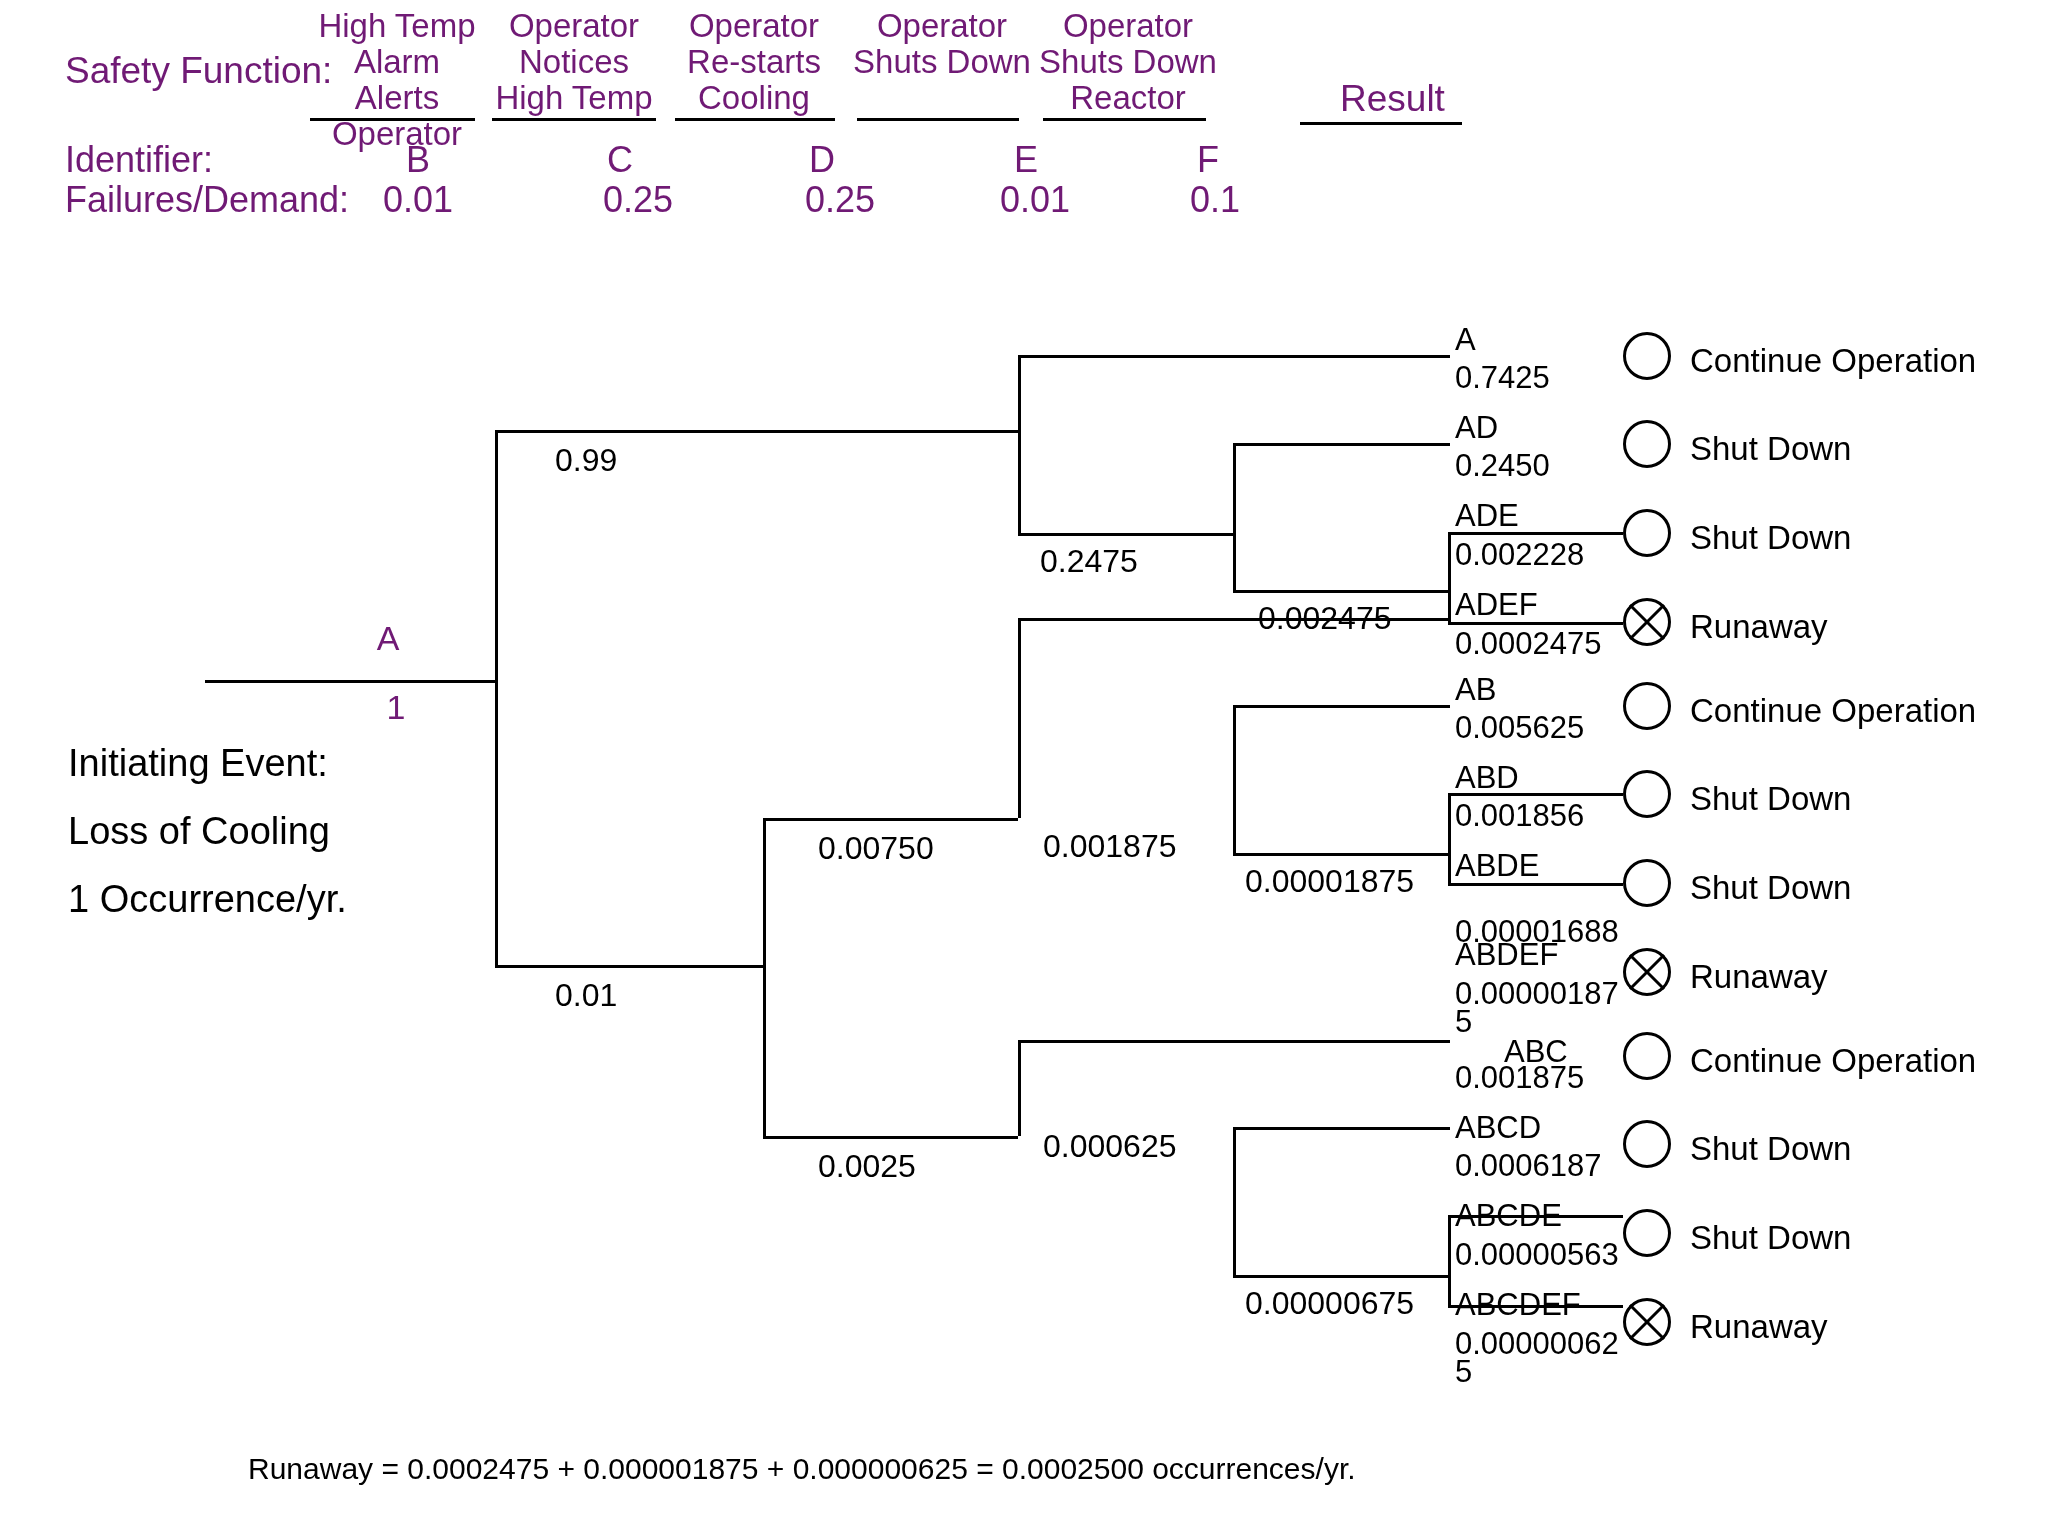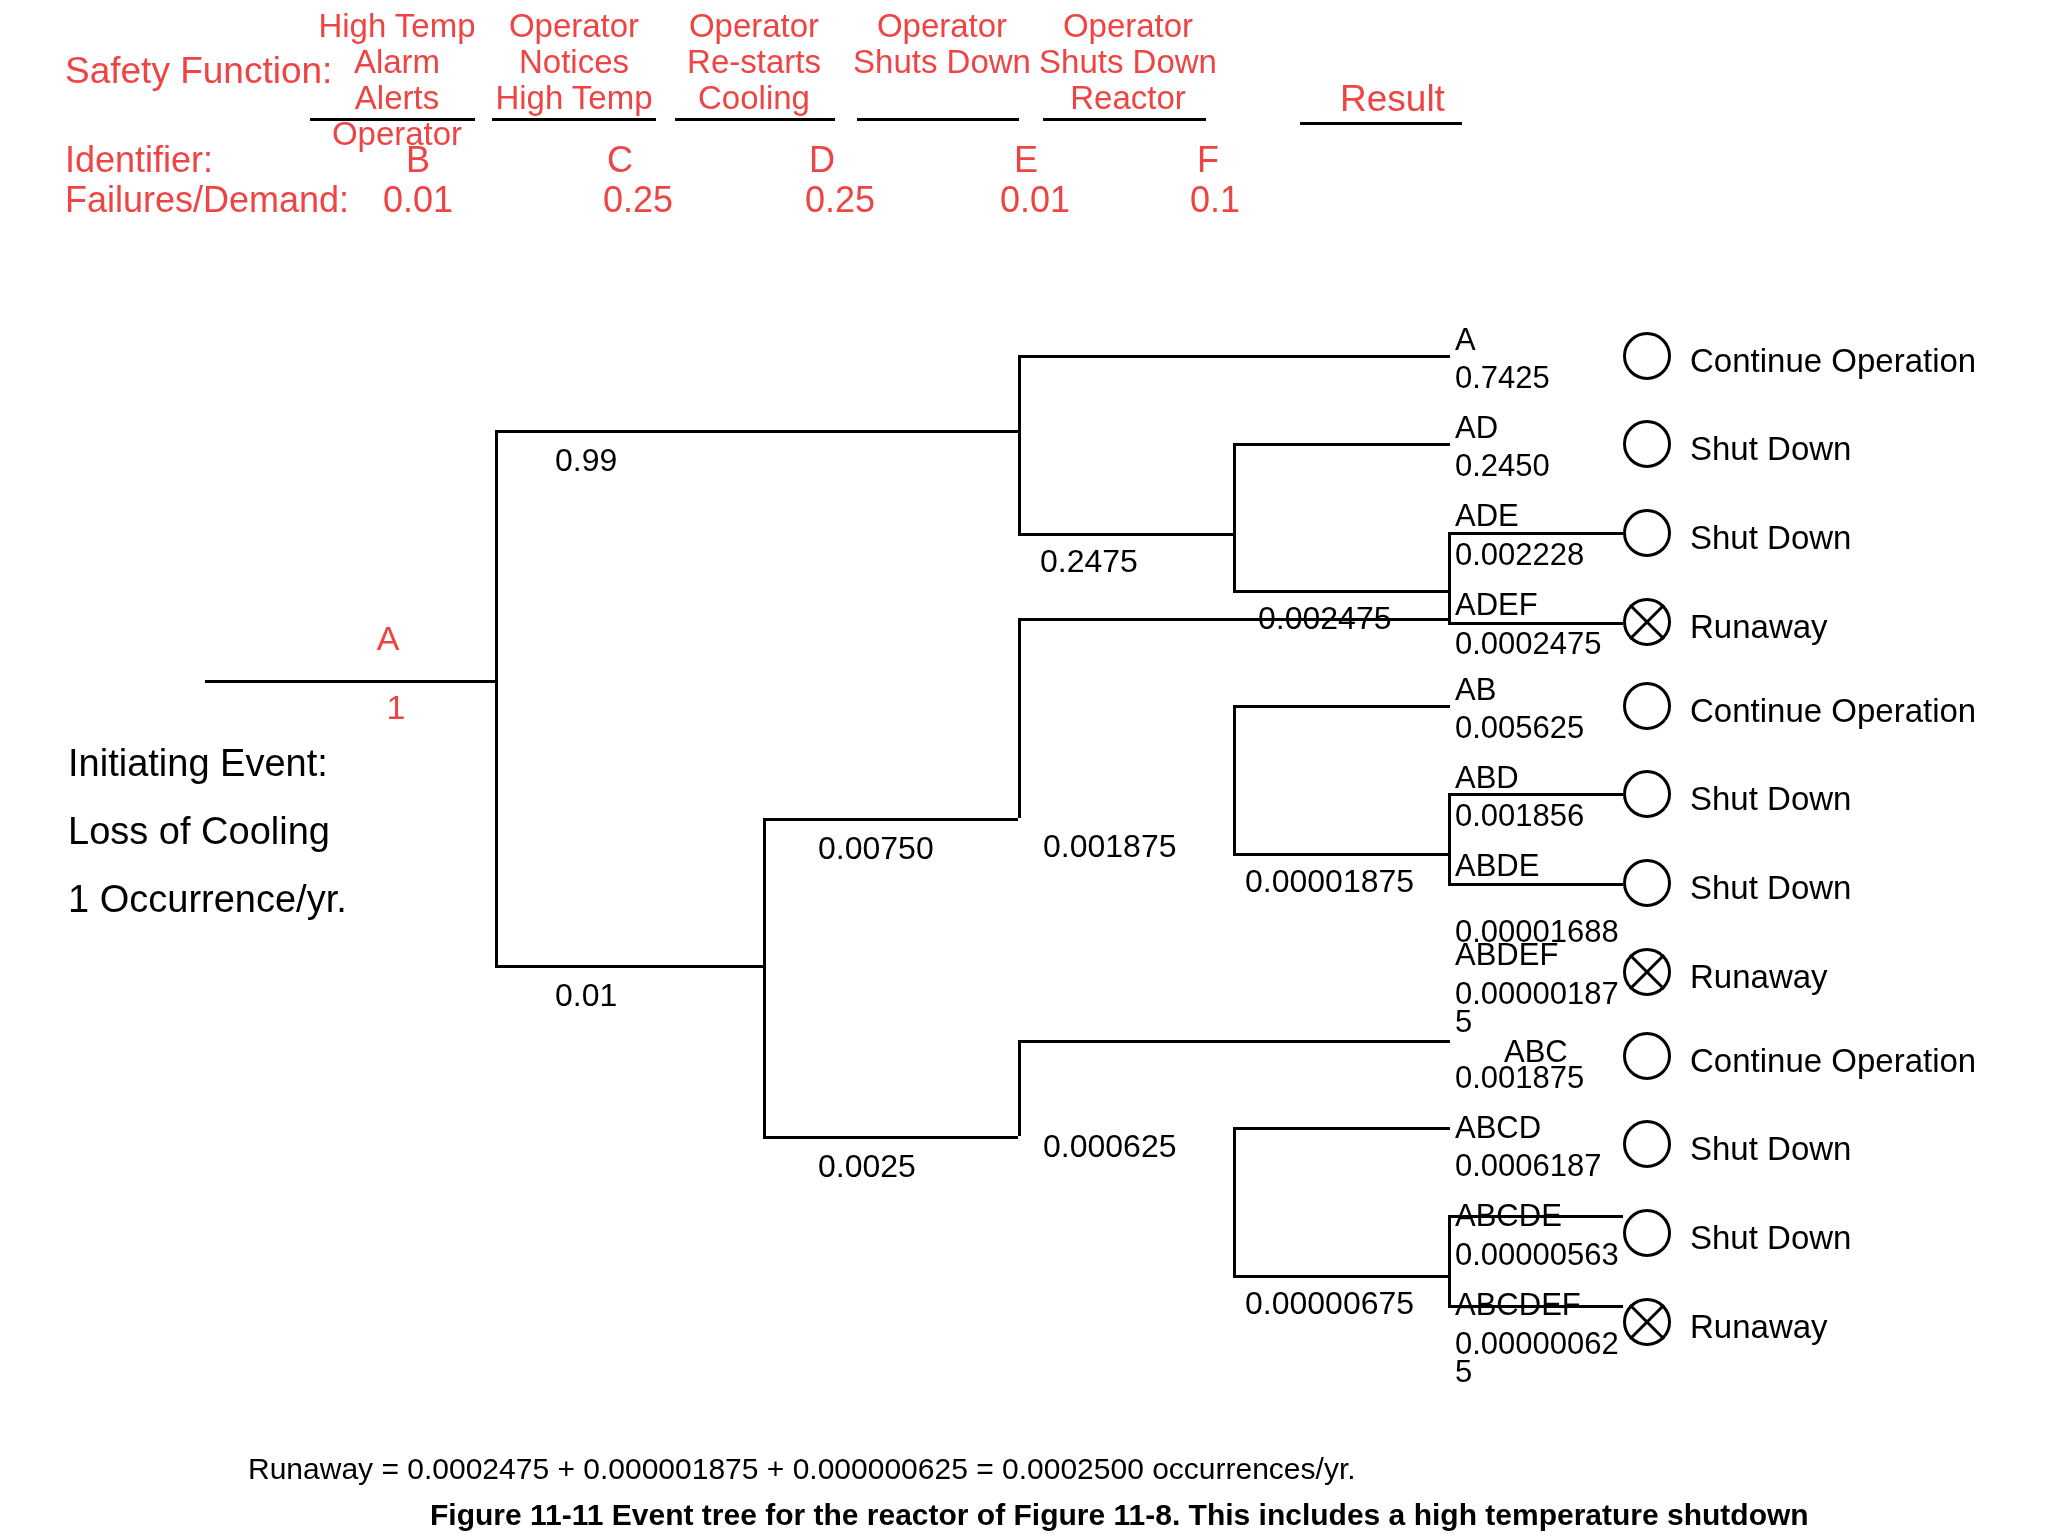--- a/index.html
+++ b/index.html
@@ -16,21 +16,21 @@
     position: relative;
     width: 2048px;
     height: 1536px;
     background: #ffffff;
     overflow: hidden;
   }
   .txt {
     position: absolute;
     white-space: nowrap;
     line-height: 1.0;
-    color: #ef4444;
+    color: #701a75;
   }
   .ctr { transform: translateX(-50%); text-align: center; }
 
   
   .hdr-label {
     font-size: 37px;
   }
   .col-head {
     font-size: 33px;
     text-align: center;
@@ -276,15 +276,14 @@
   <div class="result-txt" style="left:1690px; top:1219px;">Shut Down</div>
 
   <div class="leafcode" style="left:1455px; top:1287px;">ABCDEF</div>
   <div class="leafval" style="left:1455px; top:1326px;">0.00000062</div>
   <div class="leafval2" style="left:1455px; top:1354px;">5</div>
   <div class="node cross" style="left:1623px; top:1298px;"></div>
   <div class="result-txt" style="left:1690px; top:1308px;">Runaway</div>
 
   <div class="summary" style="left:248px; top:1452px;">Runaway = 0.0002475 + 0.000001875 + 0.000000625 = 0.0002500 occurrences/yr.</div>
 
-  <div class="caption" style="left:430px; top:1498px;">Figure 11-11 Event tree for the reactor of Figure 11-8. This includes a high temperature shutdown</div>
 
 </div>
 
 </body></html>

